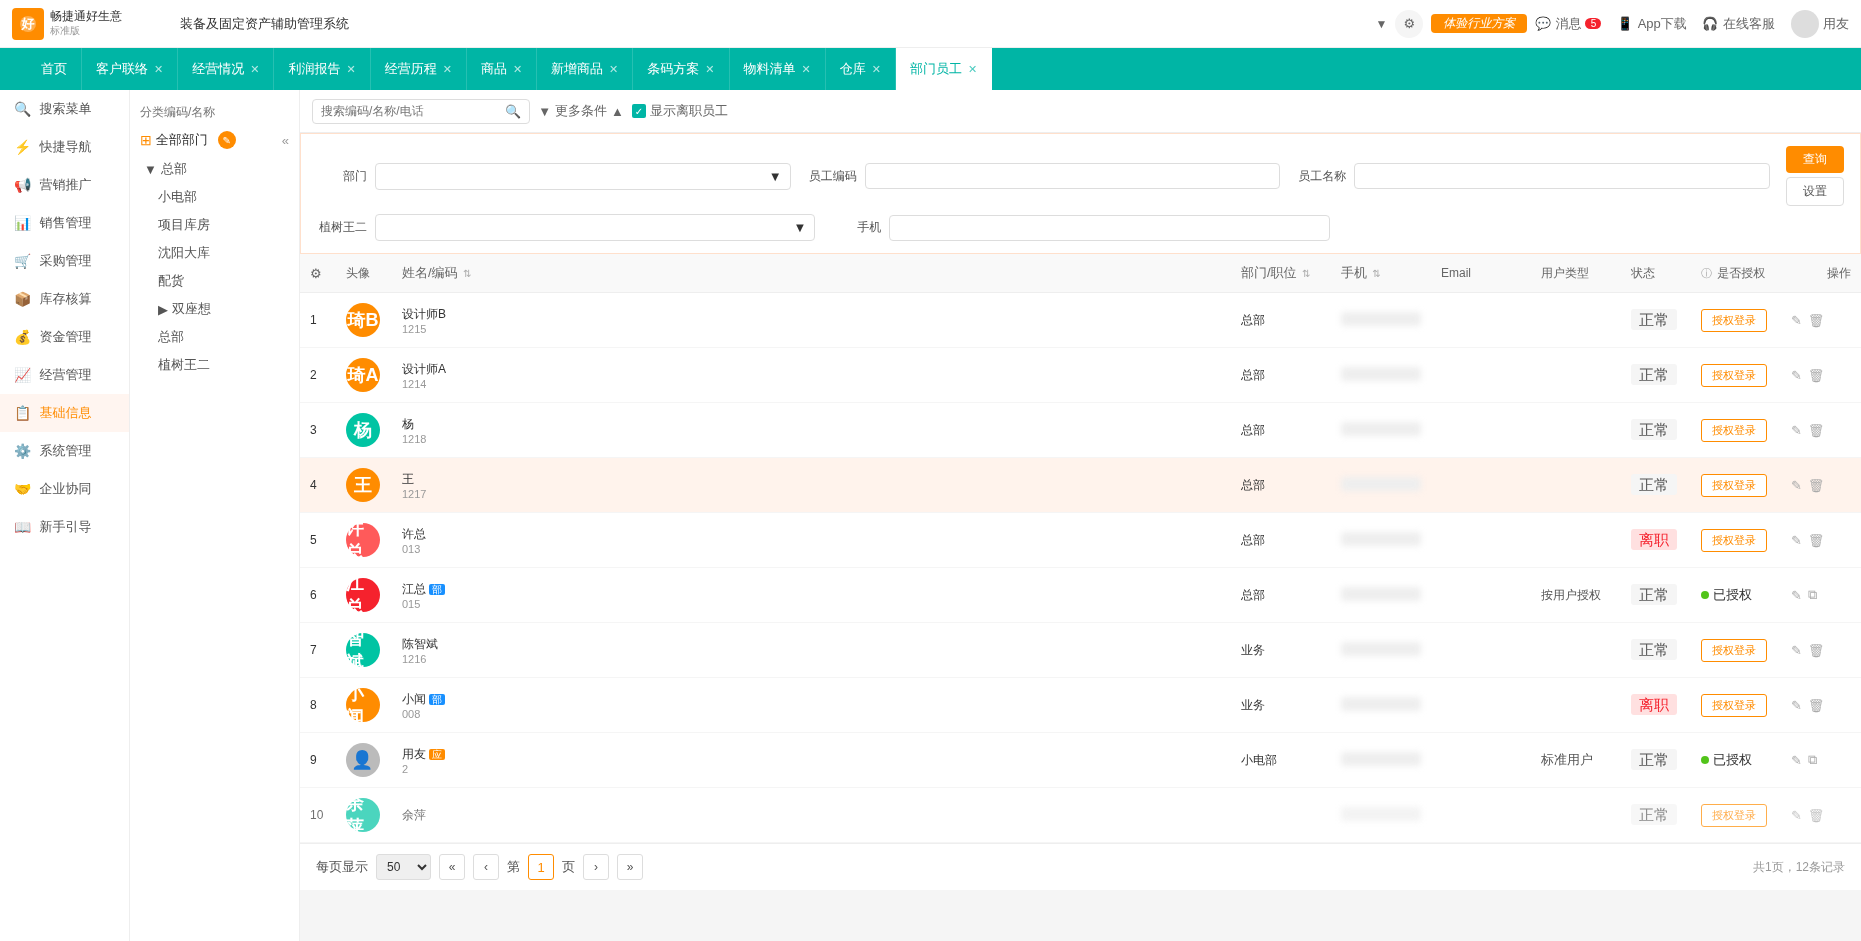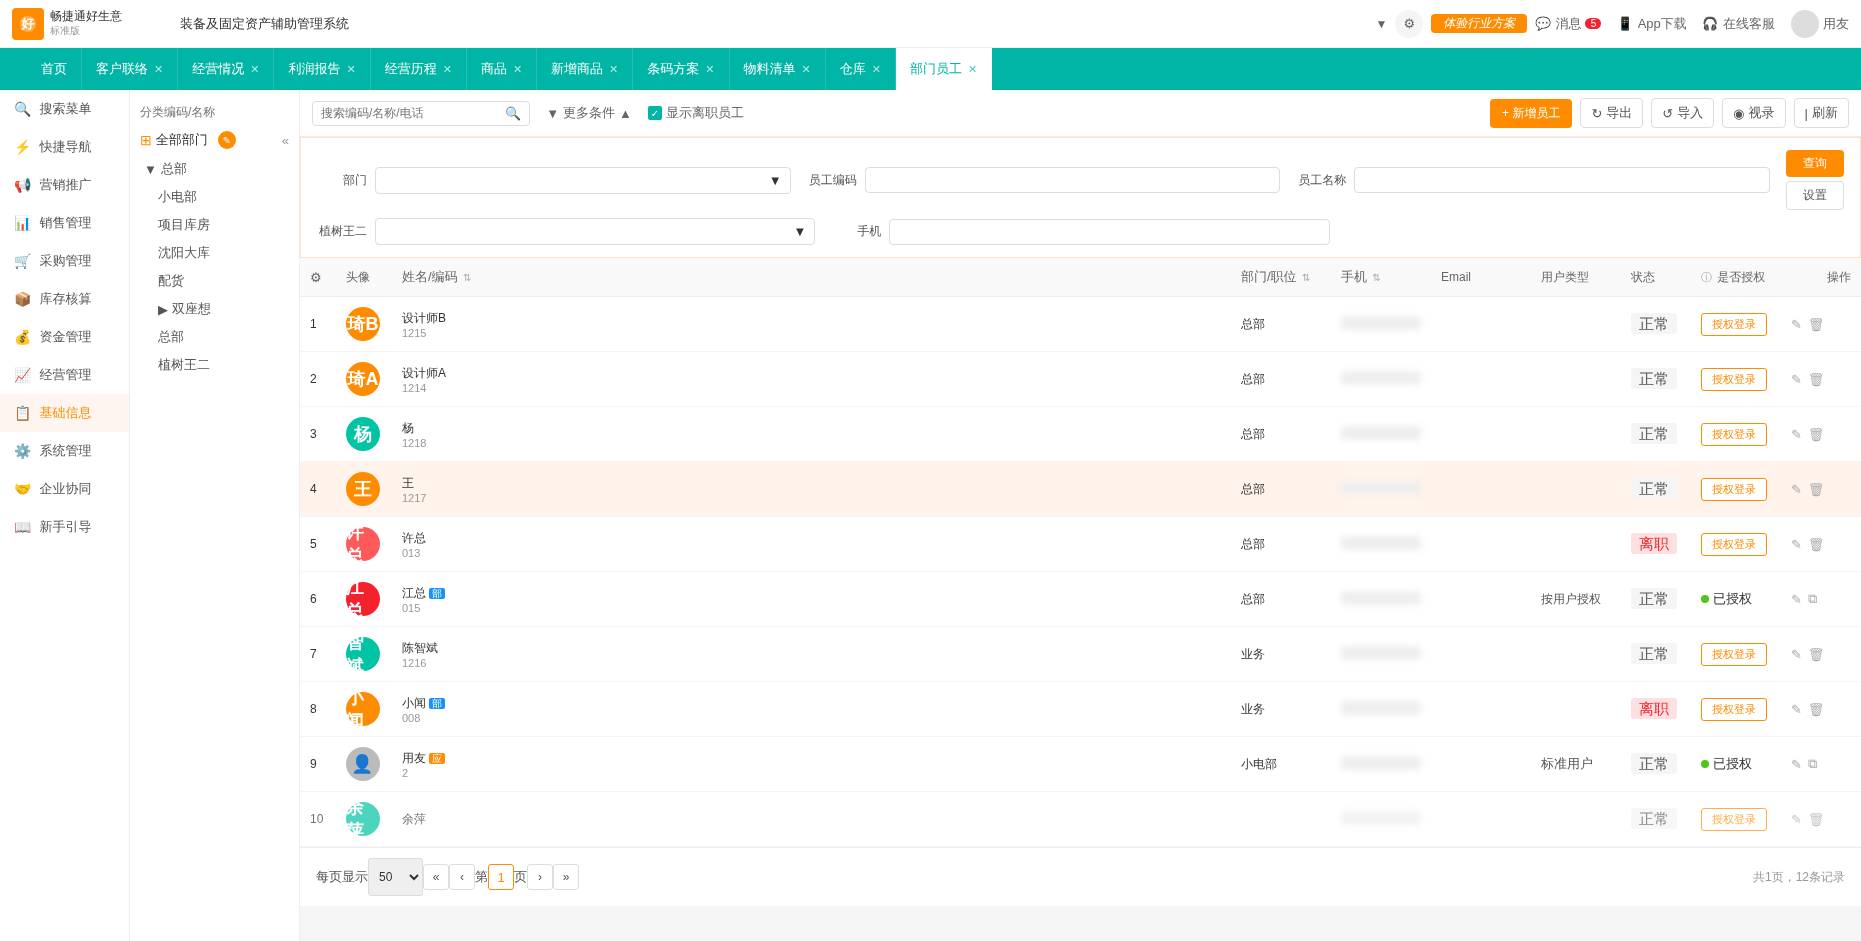--- a/index.html
+++ b/index.html
@@ -44,21 +44,21 @@
     .dept-header .grid-icon { color: #ff8c00; font-size: 14px; }
     .dept-header .collapse-btn { margin-left: auto; cursor: pointer; color: #999; }
     .dept-tree { padding: 0 0; }
     .dept-node { padding: 5px 10px 5px 14px; cursor: pointer; font-size: 12px; color: #555; display: flex; align-items: center; gap: 4px; }
     .dept-node-child { padding-left: 28px; }
 
     
     .content-area { flex: 1; overflow: auto; background: #f5f5f5; }
 
     
-    .search-bar { background: #fff; padding: 8px 12px; display: flex; align-items: center; gap: 8px; border-bottom: 1px solid #eee; }
+    .search-bar { background: #fff; padding: 8px 12px; display: flex; align-items: center; border-bottom: 1px solid #eee; }
     .search-input-wrap { display: flex; align-items: center; border: 1px solid #ddd; border-radius: 4px; padding: 4px 8px; gap: 4px; background: #fff; }
     .search-input-wrap input { border: none; outline: none; font-size: 12px; width: 180px; }
     .filter-btn { display: flex; align-items: center; gap: 4px; color: #666; font-size: 12px; cursor: pointer; padding: 4px 8px; border-radius: 4px; }
     .show-resign { display: flex; align-items: center; gap: 4px; color: #666; font-size: 12px; cursor: pointer; }
     .checkbox-checked { width: 14px; height: 14px; background: #00b5a5; border-radius: 2px; display: flex; align-items: center; justify-content: center; color: #fff; font-size: 10px; }
     .right-btns { margin-left: auto; display: flex; align-items: center; gap: 8px; }
     .btn-primary { background: #ff8c00; color: #fff; border: none; padding: 6px 12px; border-radius: 4px; cursor: pointer; font-size: 12px; display: flex; align-items: center; gap: 4px; }
     .btn-outline { background: #fff; color: #555; border: 1px solid #ddd; padding: 5px 10px; border-radius: 4px; cursor: pointer; font-size: 12px; display: flex; align-items: center; gap: 4px; }
 
     
@@ -94,22 +94,22 @@
     .btn-authorize { border: 1px solid #ff8c00; color: #ff8c00; background: #fff; padding: 3px 10px; border-radius: 3px; cursor: pointer; font-size: 11px; white-space: nowrap; }
     .authorized-dot { display: flex; align-items: center; gap: 4px; color: #333; font-size: 12px; }
     .dot-green { width: 8px; height: 8px; border-radius: 50%; background: #52c41a; }
     .blurred { filter: blur(3px); color: #aaa; background: #eee; border-radius: 3px; width: 80px; height: 14px; display: inline-block; }
     .action-btns { display: flex; align-items: center; gap: 6px; }
     .action-btn { color: #aaa; cursor: pointer; font-size: 13px; }
     .sort-arrow { font-size: 10px; color: #aaa; margin-left: 2px; }
     .info-icon { font-size: 11px; color: #aaa; margin-right: 2px; }
 
     
-    .pagination { background: #fff; border-top: 1px solid #eee; padding: 10px 16px; display: flex; align-items: center; font-size: 12px; color: #555; }
-    .pagination-select { border: 1px solid #ddd; border-radius: 3px; padding: 10px 6px; font-size: 12px; color: #333; }
+    .pagination { background: #fff; border-top: 1px solid #eee; padding: 10px 16px; display: flex; align-items: center; gap: 8px; font-size: 12px; color: #555; }
+    .pagination-select { border: 1px solid #ddd; border-radius: 3px; padding: 4px 6px; font-size: 12px; color: #333; }
     .pagination-btn { width: 26px; height: 26px; border: 1px solid #ddd; border-radius: 3px; background: #fff; cursor: pointer; display: flex; align-items: center; justify-content: center; color: #555; font-size: 12px; }
     .pagination-btn:disabled { color: #ccc; cursor: default; }
     .pagination-page { width: 26px; height: 26px; border: 1px solid #ff8c00; border-radius: 3px; background: #fff; display: flex; align-items: center; justify-content: center; color: #ff8c00; font-size: 12px; }
     .pagination-total { margin-left: auto; color: #999; font-size: 12px; }
 
     .col-settings { width: 36px; }
     .col-avatar { width: 56px; }
     .col-name { min-width: 120px; }
     .col-dept { width: 100px; }
     .col-phone { width: 100px; }
@@ -313,39 +313,20 @@
           <span style="color:#aaa;cursor:pointer;">🔍</span>
         </div>
         <div class="filter-btn">
           <span>▼</span>
           <span>更多条件</span>
           <span>▲</span>
         </div>
         <div class="show-resign">
           <div class="checkbox-checked">✓</div>
           <span>显示离职员工</span>
-        </div>
-        <div class="right-btns">
-          <button class="btn-primary">+ 新增员工</button>
-          <button class="btn-outline">
-            <span>↻</span>
-            <span>导出</span>
-          </button>
-          <button class="btn-outline">
-            <span>↺</span>
-            <span>导入</span>
-          </button>
-          <button class="btn-outline">
-            <span>◉</span>
-            <span>视录</span>
-          </button>
-          <button class="btn-outline">
-            <span>|</span>
-            <span>刷新</span>
-          </button>
         </div>
       </div>
 
       <div class="filter-form">
         <div class="filter-row">
           <div class="filter-item">
             <label>部门</label>
             <div class="filter-select" style="min-width:200px;">
               <span></span>
               <span>▼</span>

